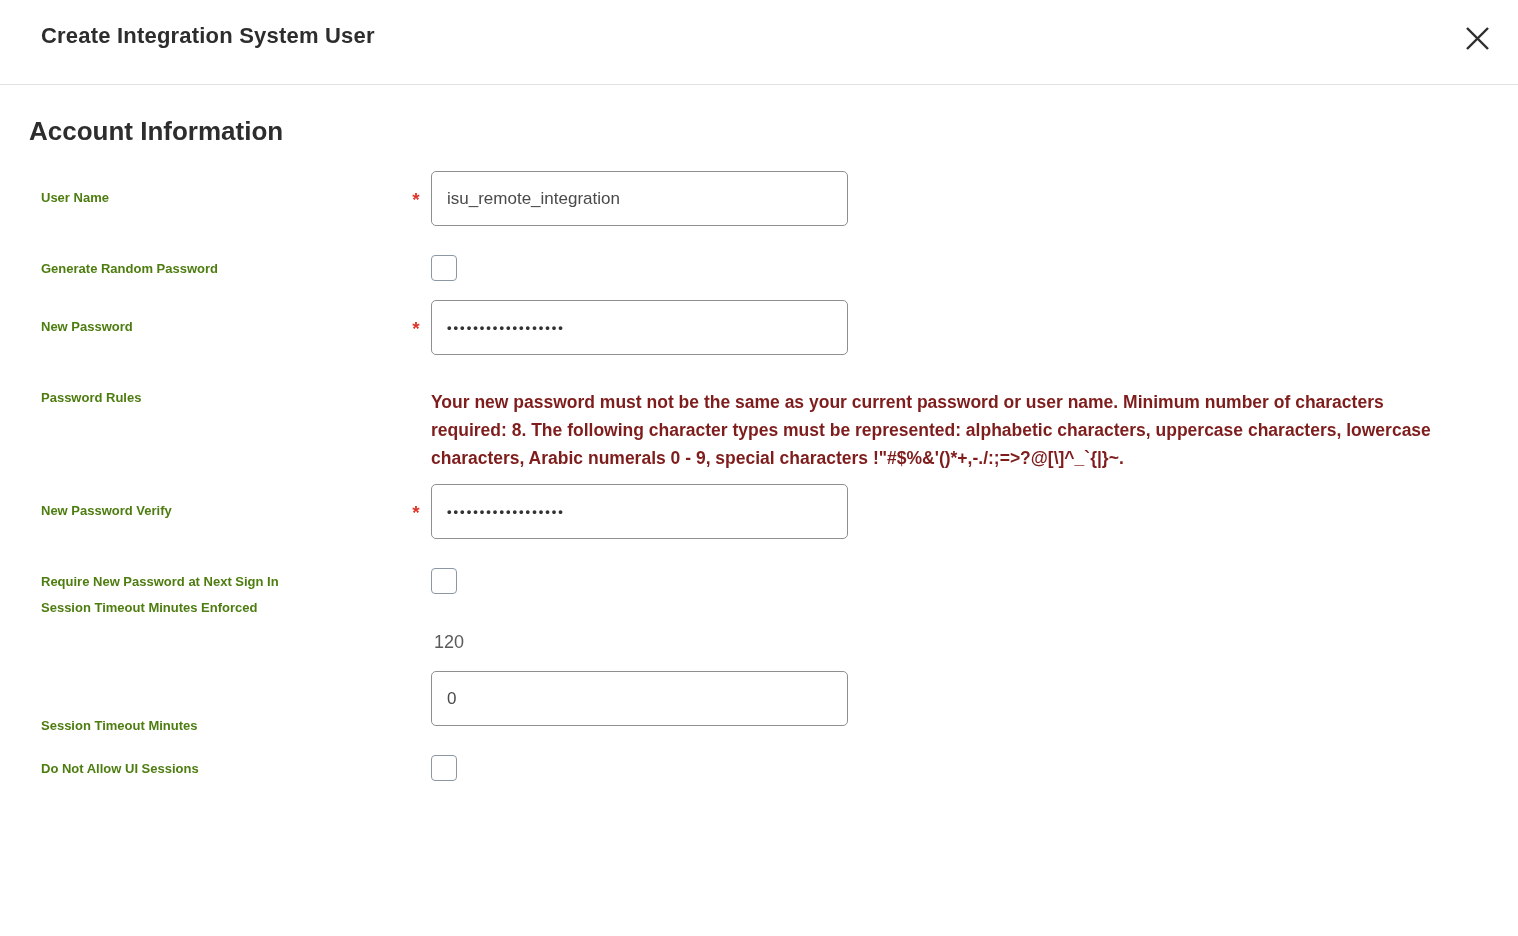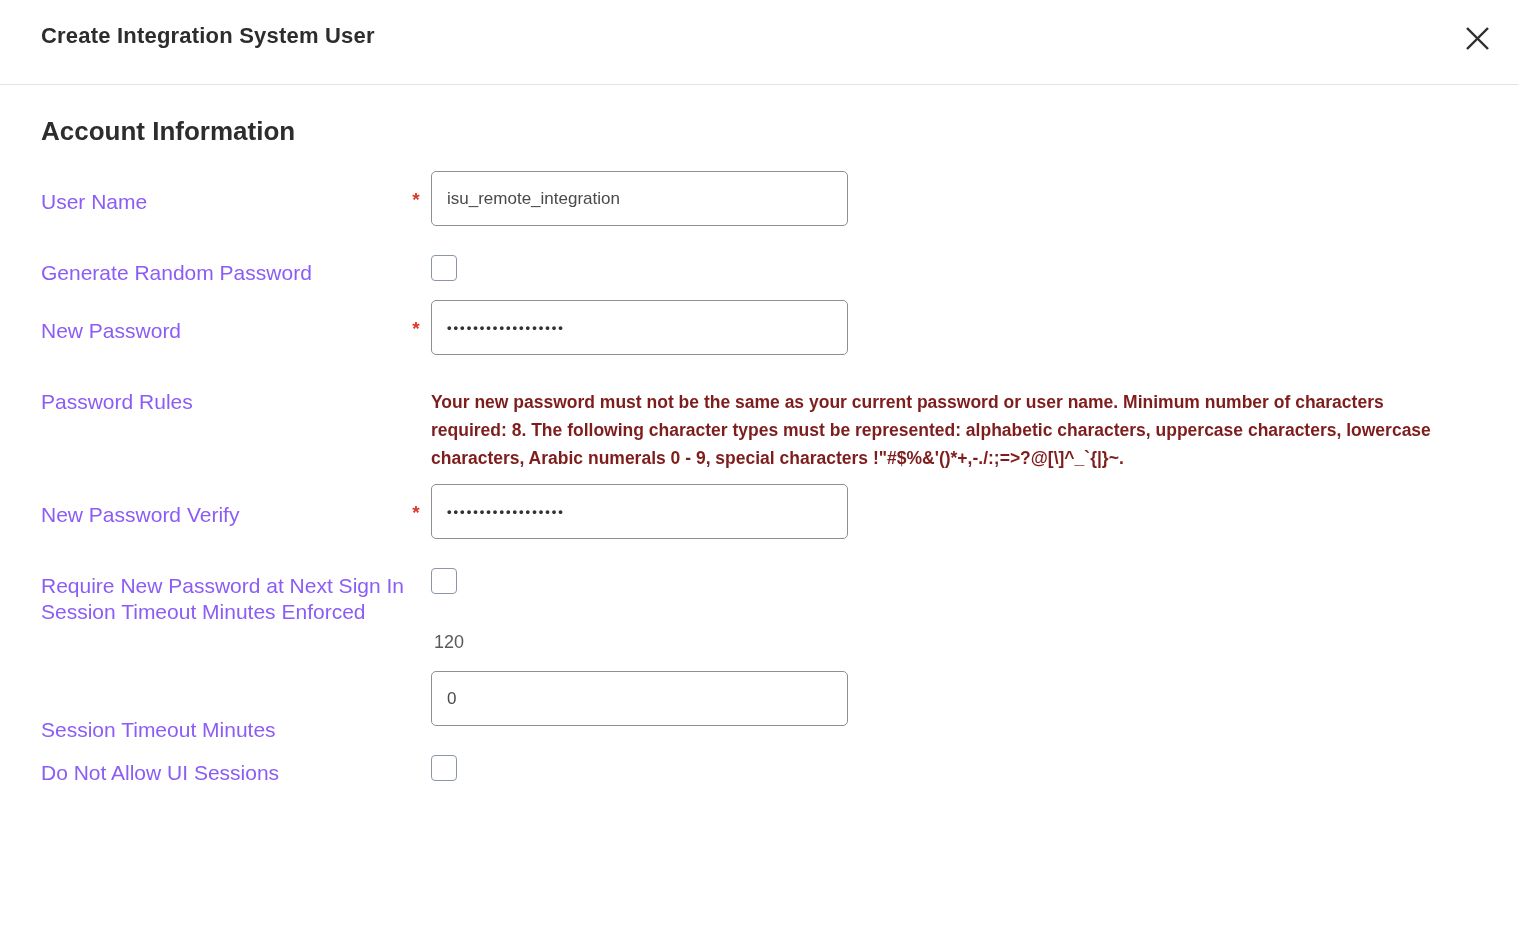--- a/index.html
+++ b/index.html
@@ -9,25 +9,25 @@
 
   
   .dialog-title { position: absolute; left: 41px; top: 23px; font-size: 22px;
     font-weight: 700; color: #2d2d2d; letter-spacing: 0.2px; }
   .close-btn { position: absolute; right: 25px; top: 22px; width: 32px; height: 32px;
     display: flex; align-items: center; justify-content: center; cursor: pointer;
     background: transparent; border: none; }
   .divider-top { position: absolute; left: 0; top: 84px; width: 1518px; height: 1px; background: #e2e2e2; }
 
   
-  .section-heading { position: absolute; left: 41px; top: 116px; font-size: 26px;
+  .section-heading { position: absolute; left: 29px; top: 116px; font-size: 26px;
     font-weight: 700; color: #2d2d2d; }
 
   
-  .row-label { position: absolute; left: 41px; font-size: 21px; font-weight: 400; color: #8b5cf6; }
+  .row-label { position: absolute; left: 41px; font-size: 13px; font-weight: 700; color: #4d7c0f; }
   .req { position: absolute; left: 408px; width: 16px; text-align: center;
     color: #dd372c; font-size: 19px; font-weight: 700; }
   .text-input { position: absolute; left: 431px; width: 417px; height: 55px;
     border: 1px solid #8f8f8f; border-radius: 5px; padding: 0 15px; font-size: 17px;
     color: #4a4a4a; font-family: "Liberation Sans", sans-serif; background: #fff; outline: none; }
   .pw-input { font-size: 13px; letter-spacing: 2px; font-weight: 700; color: #333; }
   .checkbox { position: absolute; left: 431px; width: 26px; height: 26px;
     border: 1px solid #8d97a4; border-radius: 4px; background: #fff; cursor: pointer; display: inline-block; }
 
   .rules-text { position: absolute; left: 431px; top: 388px; width: 1012px;

